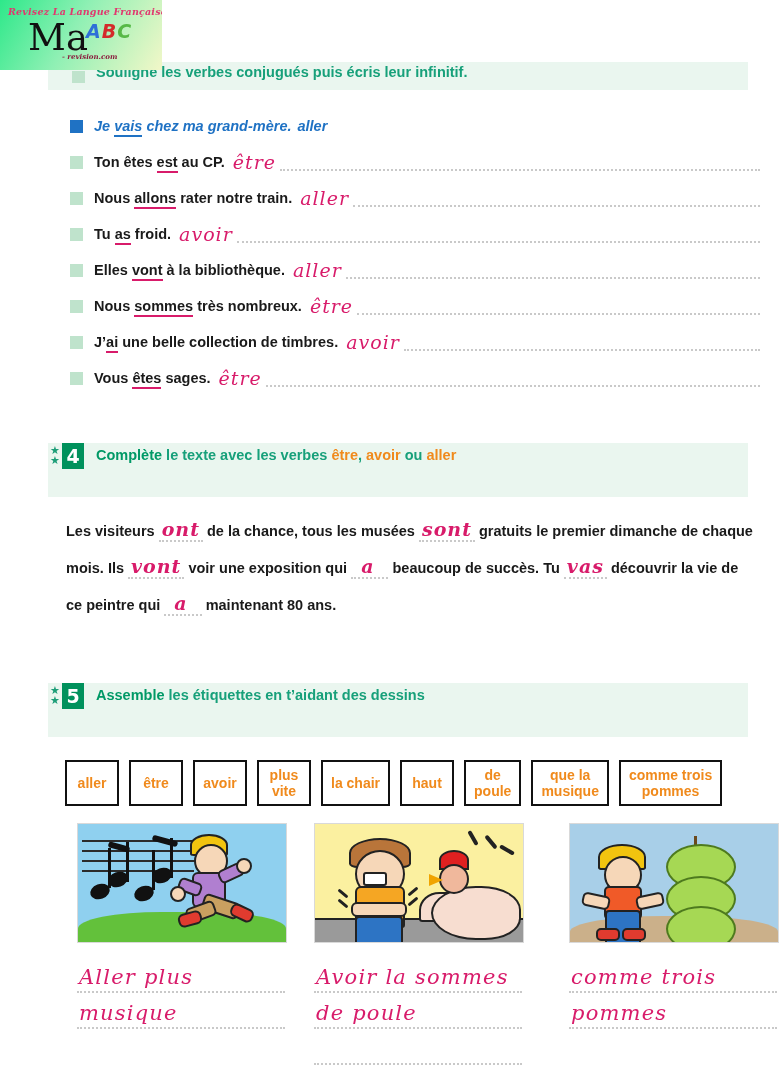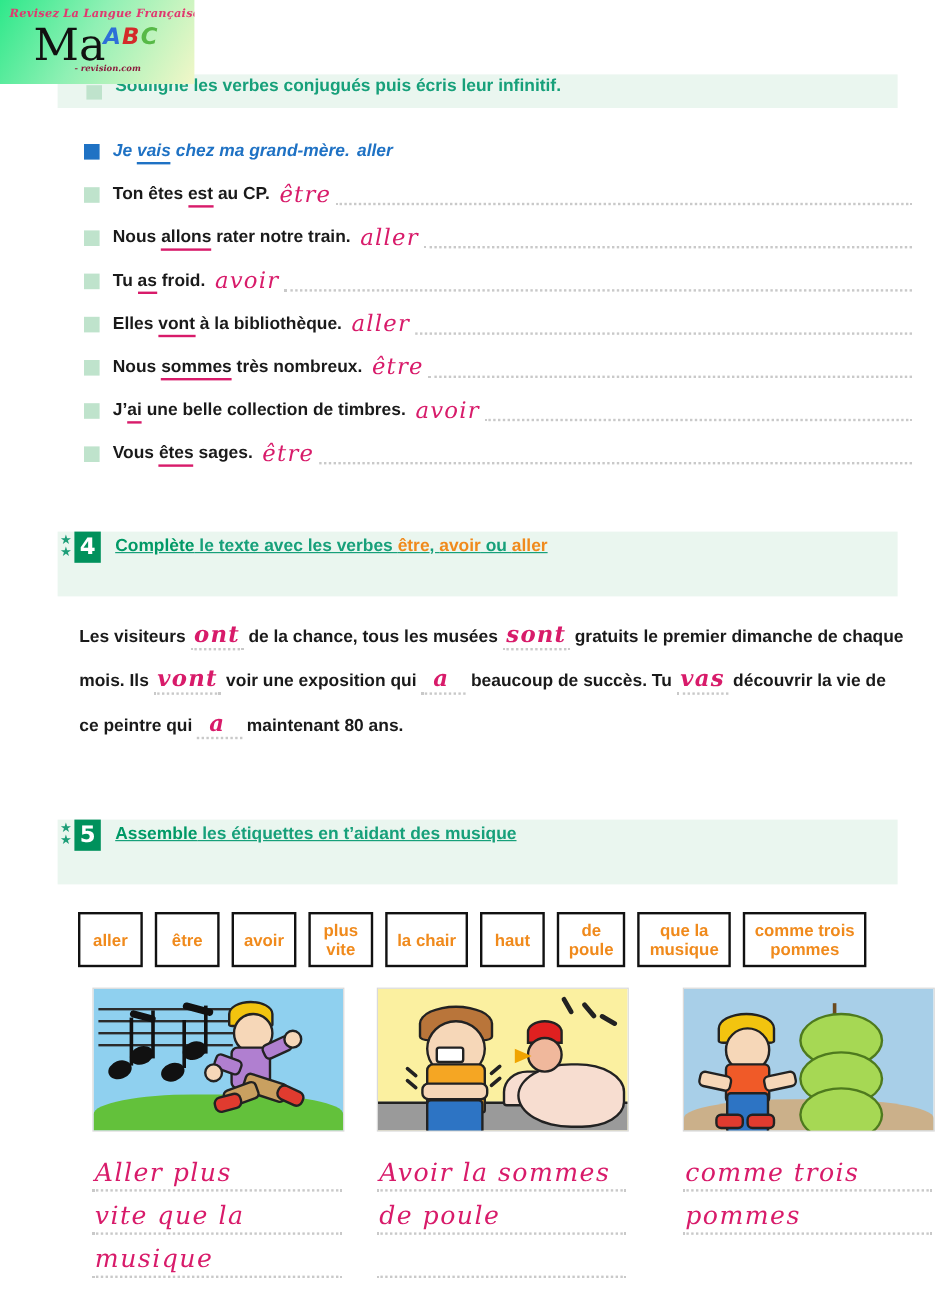--- a/index.html
+++ b/index.html
@@ -94,21 +94,20 @@
     text-align: center;
     font-family: "DejaVu Sans", sans-serif;
   }
   .ex-title {
     margin-left: 48px;
     font-size: 14.5px;
     font-weight: bold;
     color: #17a07a;
     line-height: 21px;
     padding-top: 2px;
-    text-decoration: underline;
   }
   .ex-title .strong { color: #009966; }
   .ex-title .orange { color: #f08a1c; }
 
   
   #ex3-band {
     position: absolute;
     left: 48px; top: 62px;
     width: 700px; height: 28px;
     background: #eaf6ef;
@@ -388,21 +387,21 @@
 
 <div id="ex4-paragraph"><span>Les visiteurs </span><span class="blank">ont</span><span> de la chance, tous les musées </span><span class="blank">sont</span><span> gratuits le premier dimanche de chaque mois. Ils </span><span class="blank">vont</span><span> voir une exposition qui </span><span class="blank wide">a</span><span> beaucoup de succès. Tu </span><span class="blank">vas</span><span> découvrir la vie de ce peintre qui </span><span class="blank wide">a</span><span> maintenant 80 ans.</span></div>
 
 <div class="ex-header" id="ex5-header">
   <div class="stars">
     <div>★</div>
       <div>★</div>
   </div>
   <div class="badge">5</div>
   <div class="ex-title">
-    <span class="strong">Assemble</span><span> les étiquettes en t’aidant des musique</span>
+    <span class="strong">Assemble</span><span> les étiquettes en t’aidant des dessins</span>
   </div>
 </div>
 
 <div id="tag-row">
   <div class="tag">aller</div>
   <div class="tag">être</div>
   <div class="tag">avoir</div>
   <div class="tag">plus
 vite</div>
   <div class="tag">la chair</div>
@@ -443,23 +442,20 @@
     <div class="boy1-leg" style="left:124px;top:74px;width:34px;height:13px;transform:rotate(18deg);"></div>
     <div class="boy1-leg" style="left:108px;top:80px;width:26px;height:12px;transform:rotate(-20deg);"></div>
     <div class="boy1-shoe" style="left:152px;top:82px;width:20px;height:10px;transform:rotate(25deg);"></div>
     <div class="boy1-shoe" style="left:100px;top:88px;width:20px;height:10px;transform:rotate(-15deg);"></div>
   </div>
   <div class="ans-lines">
     <div class="ans-line">
         <span>Aller plus</span>
       </div>
     <div class="ans-line">
-        <span>vite que la</span>
-      </div>
-    <div class="ans-line">
         <span>musique</span>
       </div>
   </div>
 </div>
 
 <div class="pic-col" id="col-2">
   <div class="pic">
     <div class="bg2"></div>
     <div class="ground2"></div>
     <div class="boy2-hair" style="left:34px;top:14px;"></div>

